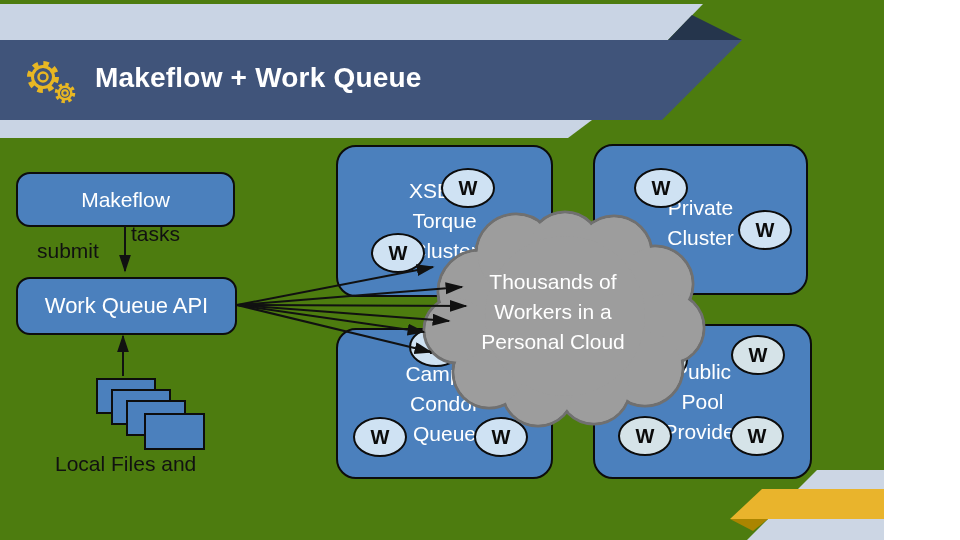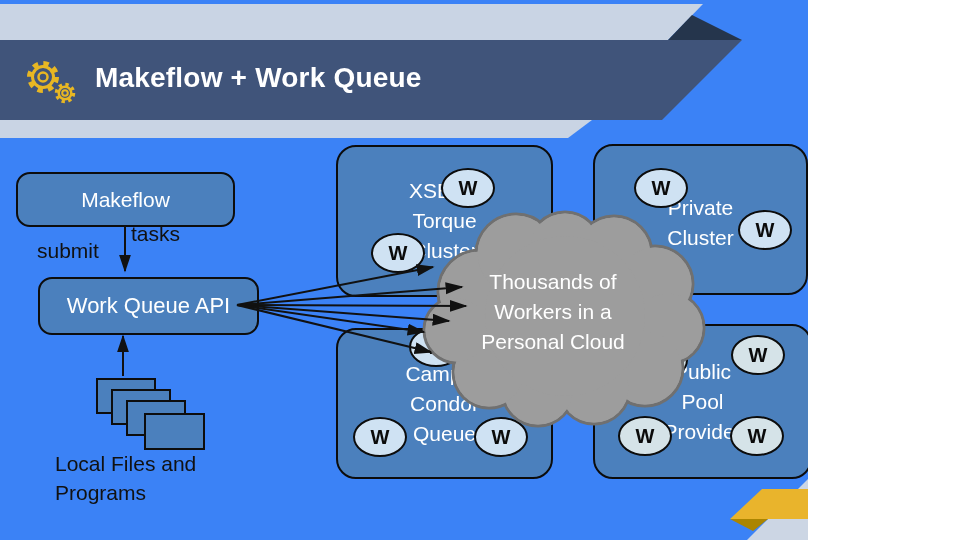--- a/index.html
+++ b/index.html
@@ -1,34 +1,34 @@
 <!DOCTYPE html>
 <html><head>
 <meta charset="utf-8">
 <style>
   html,body{margin:0;padding:0;background:#ffffff;}
   .stage{
-    position:relative;width:808px;height:540px;overflow:hidden;
-    background:#3b82f6;
+    position:relative;width:884px;height:540px;overflow:hidden;
+    background:#4d7c0f;
     font-family:"Liberation Sans", sans-serif;
   }
   svg{display:block;}
   .decor{position:absolute;inset:0;z-index:0;}
   .hdr-title{
     position:absolute;left:95px;top:62px;z-index:2;
     color:#ffffff;font-size:28px;font-weight:bold;letter-spacing:.2px;
   }
   .gears{position:absolute;left:22px;top:54px;z-index:2;}
   
   .node{
     position:absolute;z-index:2;background:#4b80bd;border:2px solid #0d0d0d;
     border-radius:14px;color:#ffffff;display:flex;align-items:center;justify-content:center;
   }
   .node-makeflow{left:16px;top:172px;width:215px;height:51px;font-size:21px;text-align:right;}
-  .node-wq{left:16px;top:277px;width:217px;height:54px;font-size:22px;margin-left:22px;}
+  .node-wq{left:16px;top:277px;width:217px;height:54px;font-size:22px;}
   .lbl{position:absolute;z-index:2;color:#111111;font-size:21px;}
   .lbl-submit{left:37px;top:239px;width:80px;text-align:left;}
   .lbl-tasks{left:131px;top:222px;}
   .files-caption{left:55px;top:449px;width:200px;text-align:left;line-height:29px;}
   .file-rect{
     position:absolute;z-index:2;background:#4b80bd;border:2px solid #0d0d0d;
   }
   
   .cluster{
     position:absolute;z-index:2;background:#4b80bd;border:2px solid #0c0c0c;border-radius:20px;
@@ -84,21 +84,20 @@
   <div class="lbl lbl-submit">submit</div>
   <div class="lbl lbl-tasks">tasks</div>
   <div class="node node-wq">Work Queue API</div>
 
   <div class="file-rect" style="left:96px;top:378px;width:56px;height:32px;"></div>
   <div class="file-rect" style="left:111px;top:389px;width:56px;height:32px;"></div>
   <div class="file-rect" style="left:126px;top:400px;width:56px;height:32px;"></div>
   <div class="file-rect" style="left:144px;top:413px;width:57px;height:33px;"></div>
   <div class="lbl files-caption">
     <span>Local Files and</span><br>
-    <span>Programs</span>
   </div>
 
   <div class="cluster cluster-xsede">
     <span>XSEDE</span>
     <span>Torque</span>
     <span>Cluster</span>
   </div>
   <div class="cluster cluster-private">
     <span>Private</span>
     <span>Cluster</span>

